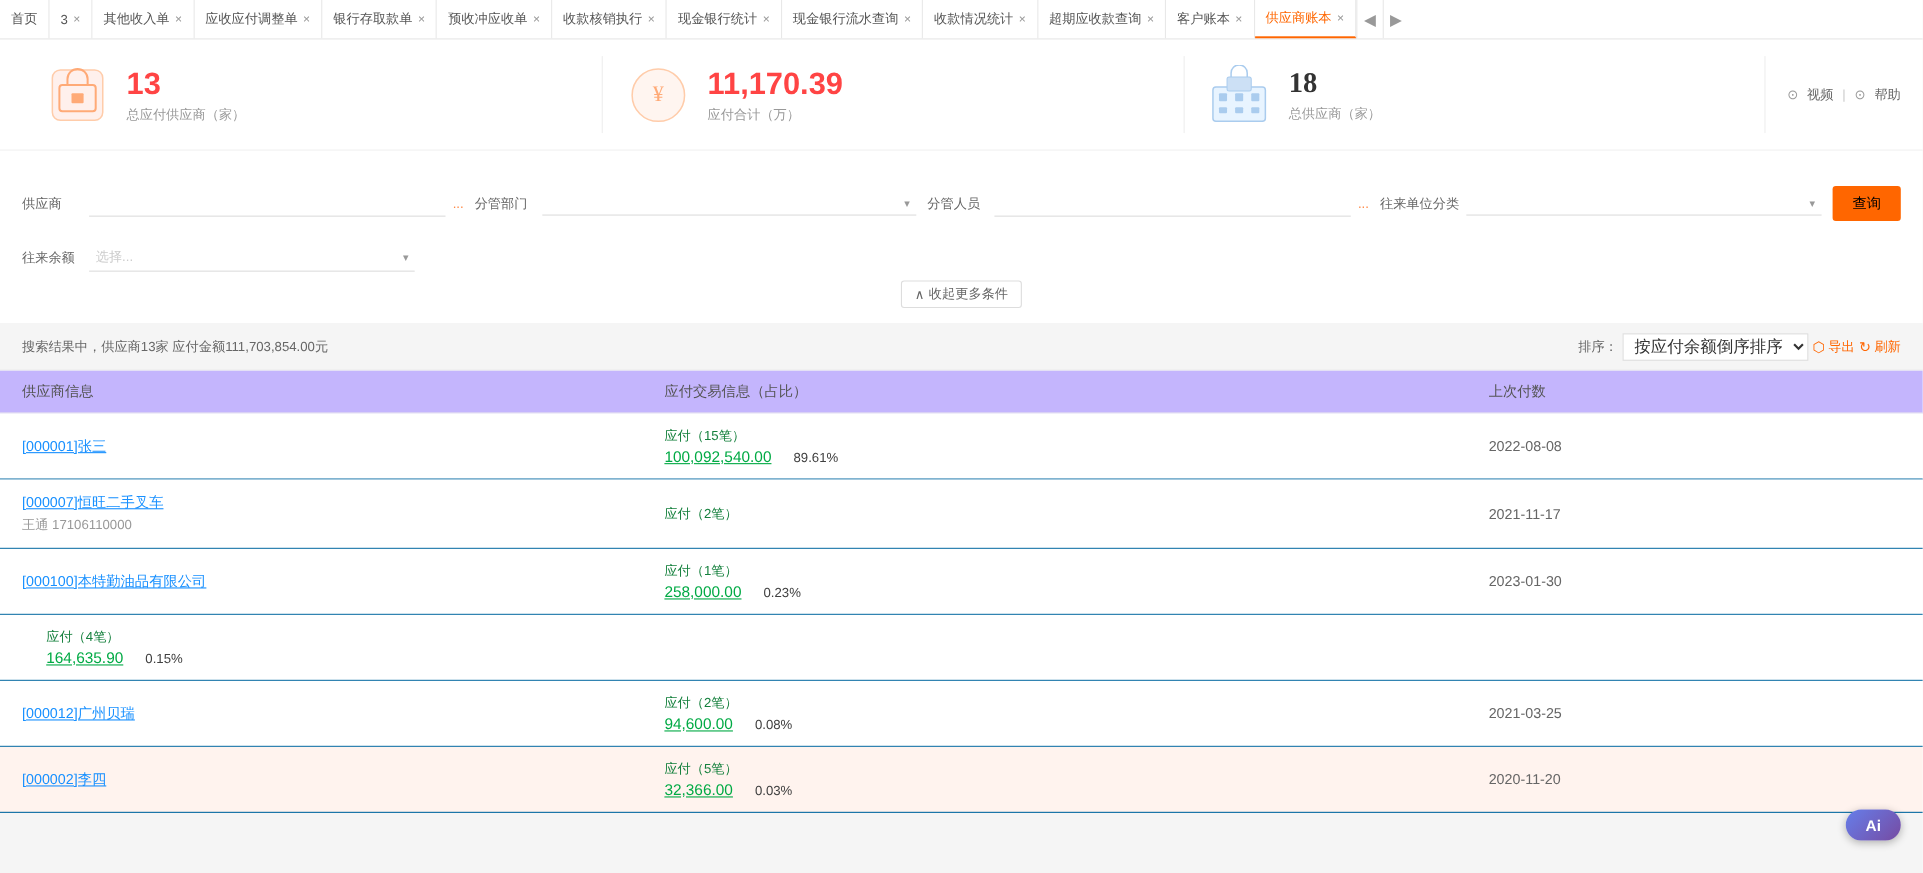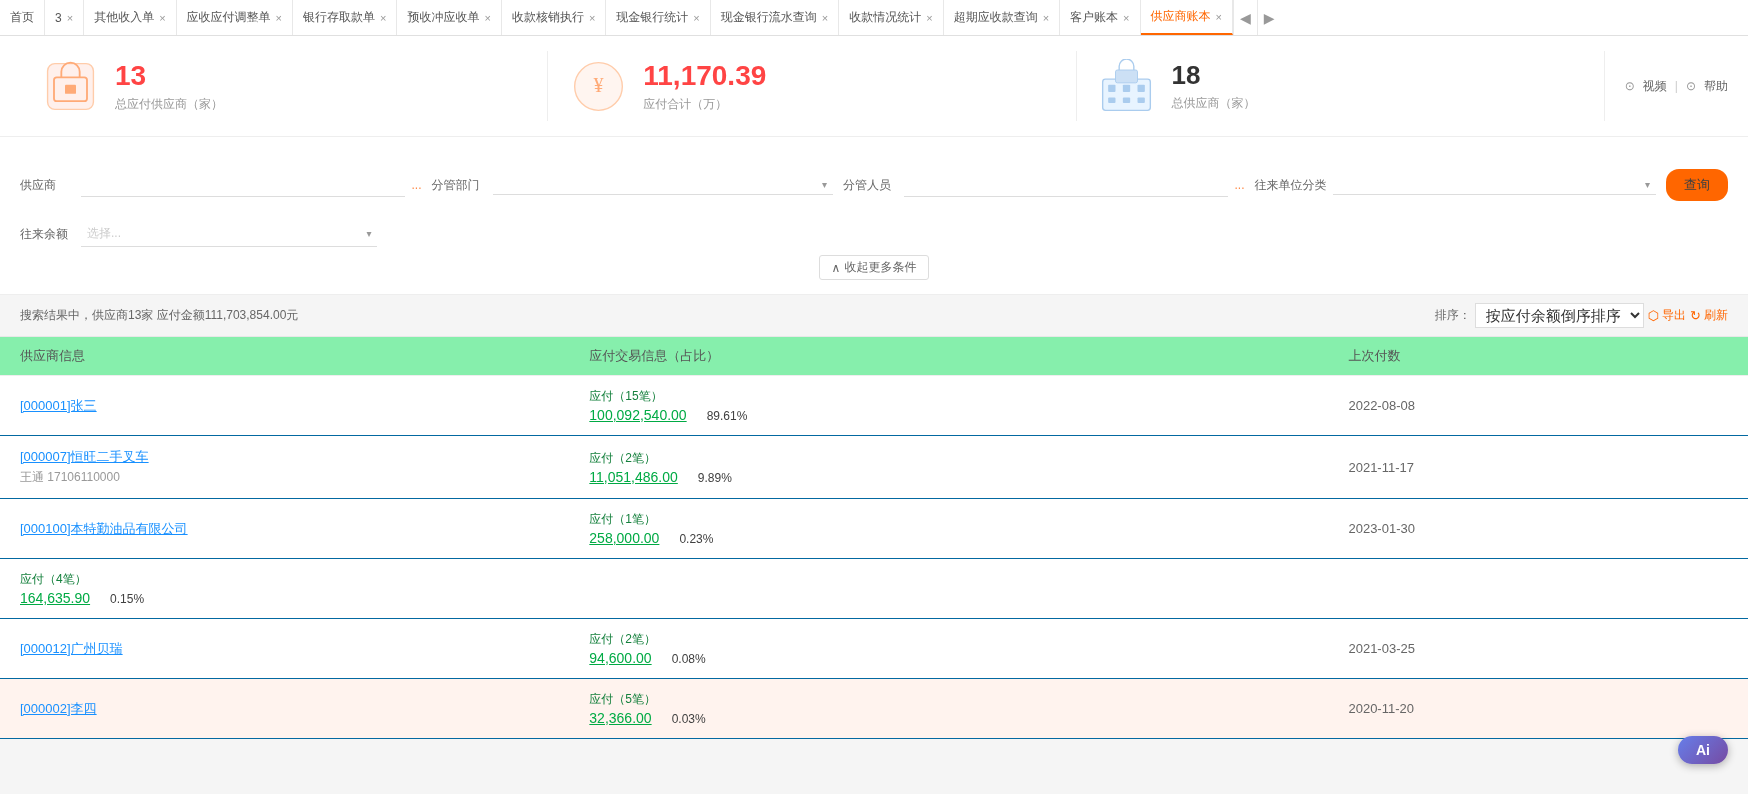--- a/index.html
+++ b/index.html
@@ -65,21 +65,21 @@
       height: 60px;
       margin-right: 15px;
       display: flex;
       align-items: center;
       justify-content: center;
       flex-shrink: 0;
     }
     .stat-icon svg { width: 55px; height: 55px; }
     .stat-info {}
     .stat-number { font-size: 28px; font-weight: bold; color: #ff4444; }
-    .stat-number.black { color: #333; font-size: 26px; }
+    .stat-number.black { color: #333; font-size: 26px; font-family: Liberation Serif, serif; }
     .stat-label { font-size: 12px; color: #999; margin-top: 4px; }
     .stats-right-links {
       display: flex;
       align-items: center;
       font-size: 12px;
       color: #666;
       padding-left: 20px;
       gap: 8px;
     }
     .stats-right-links a { color: #666; text-decoration: none; }
@@ -128,24 +128,24 @@
       padding: 4px 6px;
       font-size: 12px;
       cursor: pointer;
       position: relative;
     }
     .filter-select-text { flex: 1; color: #ccc; }
     .filter-select-arrow { color: #999; font-size: 10px; }
     .filter-ellipsis { color: #ff8844; font-size: 12px; cursor: pointer; }
     .search-btn {
       background: #ff6600;
-      color: #404040;
+      color: #000000;
       border: none;
       padding: 7px 18px;
-      border-radius: 13px;
+      border-radius: 3px;
       font-size: 13px;
       cursor: pointer;
       white-space: nowrap;
     }
     .collapse-btn {
       display: flex;
       align-items: center;
       justify-content: center;
       font-size: 12px;
       color: #666;
@@ -198,24 +198,24 @@
       background: #fff;
       width: 100%;
     }
     .table-header {
       display: flex;
       padding: 10px 20px;
       border-bottom: 1px solid #eee;
       font-size: 13px;
       color: #555;
       font-weight: 500;
-      background: #86efac;
+      background: #c4b5fd;
     }
     .col-supplier { flex: 3; }
-    .col-transaction { flex: 4; }
+    .col-transaction { flex: 4; margin-left: 22px; }
     .col-lastpay { flex: 2; }
 
     .table-row {
       display: flex;
       padding: 12px 20px;
       border-bottom: 1px solid #0369a1;
       align-items: center;
       background: #fff;
       cursor: pointer;
     }
@@ -461,24 +461,20 @@
     </div>
   </div>
 
   <div class="table-row">
     <div class="col-supplier">
       <div class="supplier-name">[000007]恒旺二手叉车</div>
       <div class="supplier-sub">王通  17106110000</div>
     </div>
     <div class="col-transaction">
       <div class="trans-label">应付（2笔）</div>
-      <div class="trans-row">
-        <div class="trans-amount">11,051,486.00</div>
-        <span class="trans-pct">9.89%</span>
-      </div>
     </div>
     <div class="col-lastpay">
       <span class="last-pay">2021-11-17</span>
     </div>
   </div>
 
   <div class="table-row">
     <div class="col-supplier">
       <div class="supplier-name">[000100]本特勤油品有限公司</div>
     </div>

